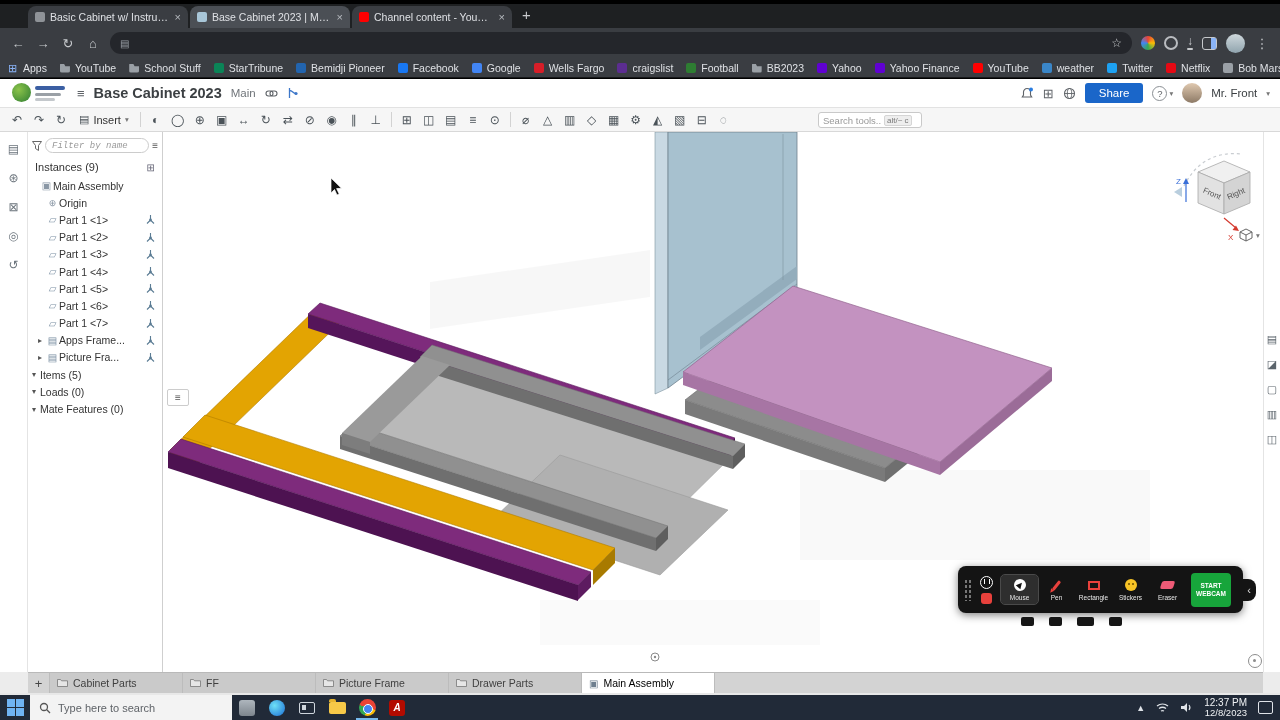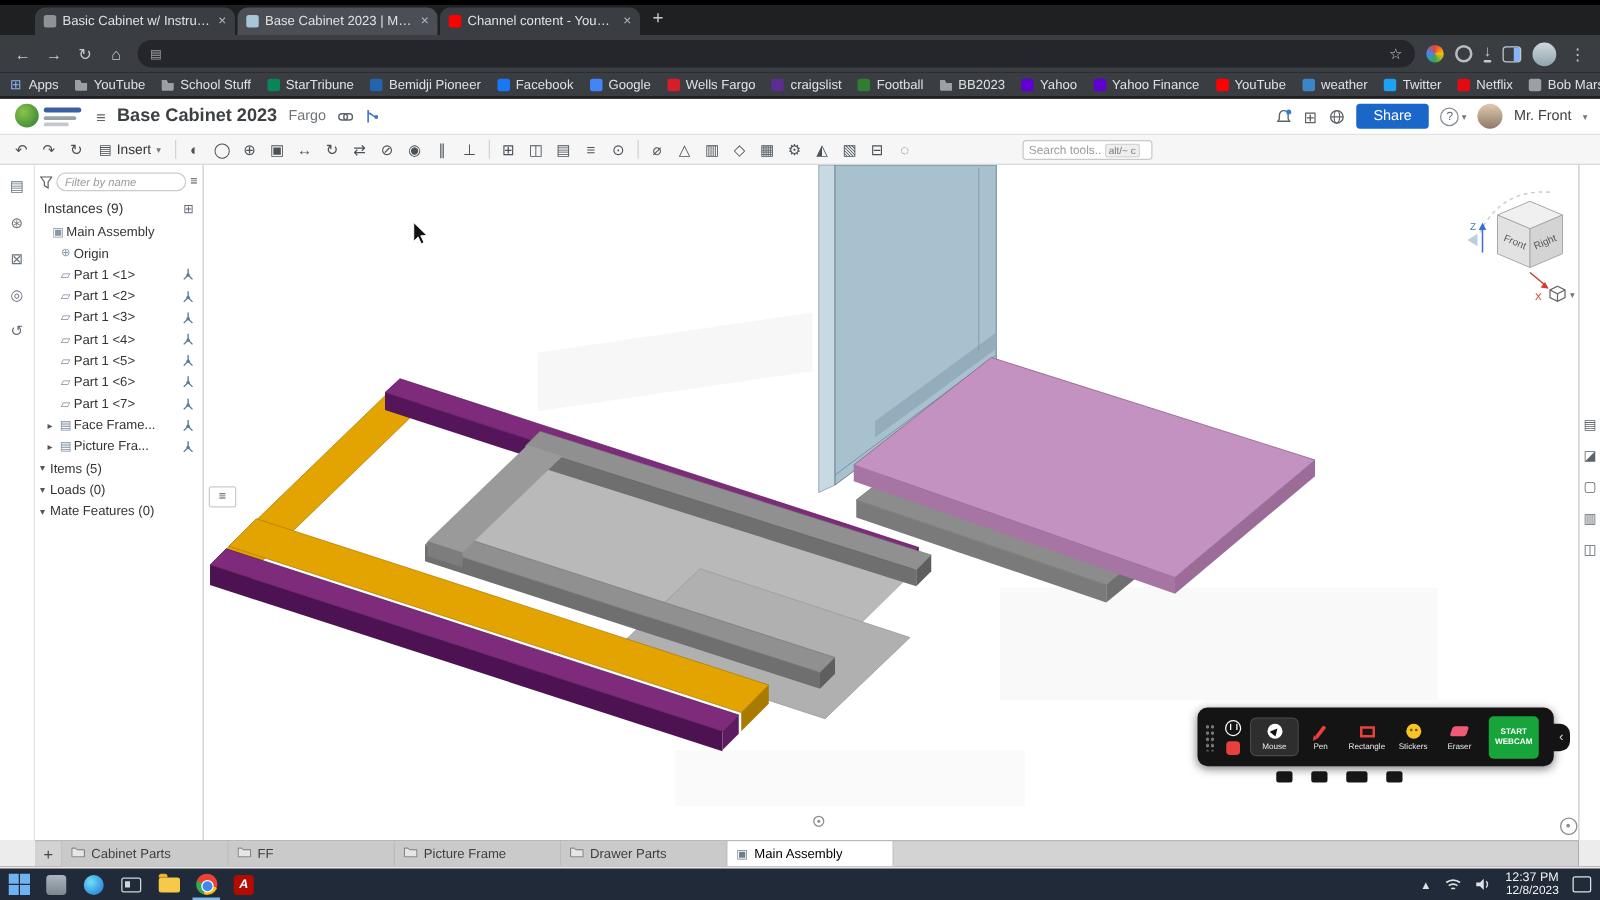--- a/index.html
+++ b/index.html
@@ -73,21 +73,21 @@
 .searchtools{position:absolute;left:818px;top:4px;width:104px;height:16px;border:1px solid #c9c9c9;border-radius:3px;background:#fff;display:flex;align-items:center;padding:0 4px;gap:3px}
 .searchtools input{border:none;outline:none;width:58px;font-size:9.5px;color:#333;font-family:inherit;background:transparent}
 .searchtools input::placeholder{color:#999;font-style:normal}
 .searchtools kbd{background:#eee;border:1px solid #d5d5d5;border-radius:2px;font-size:8px;color:#777;padding:0 2px;font-family:inherit;white-space:nowrap}
 
 
 .os-leftstrip{position:absolute;left:0;top:132px;width:28px;height:540px;background:#fff;border-right:1px solid #e4e4e4;display:flex;flex-direction:column;align-items:center;padding-top:10px;gap:15px}
 .ls-ic{color:#6a737b;font-size:12px}
 .os-side{position:absolute;left:28px;top:132px;width:135px;height:540px;background:#fff;border-right:1px solid #cfcfcf;overflow:hidden}
 .filterrow{display:flex;align-items:center;gap:3px;padding:6px 4px 4px}
-.filterrow input{flex:1;min-width:0;height:15px;border:1px solid #ccc;border-radius:8px;font-size:9px;color:#555;padding:0 6px;outline:none;font-family:Liberation Sans, sans-serif}
+.filterrow input{flex:1;min-width:0;height:15px;border:1px solid #ccc;border-radius:8px;font-size:9px;color:#555;padding:0 6px;outline:none;font-family:Liberation Mono, monospace}
 .filterrow input::placeholder{color:#9a9a9a;font-style:italic}
 .lic{font-size:10px;color:#555}
 .inst-h{display:flex;align-items:center;font-size:11px;color:#333;padding:4px 7px;justify-content:space-between}
 .iic{color:#667;font-size:10px}
 .trow{display:flex;align-items:center;height:17.2px;font-size:10.5px;color:#333;padding-left:4px}
 .trow[data-depth="1"]{padding-left:10px}
 .arrow{width:8px;font-size:8px;color:#555;flex:none}
 .ticon{width:13px;flex:none;font-size:10px;color:#7b8fa3;text-align:center}
 .trow[data-kind="assembly"] .ticon::before{content:"▣";color:#8a97a5}
 .trow[data-kind="origin"] .ticon::before{content:"⊕";color:#8a97a5;font-size:9px}
@@ -313,21 +313,21 @@
 
   <div class="os-header">
     <span class="logo">
         <i class="l1"></i>
         <i class="l2"></i>
         <i class="l3"></i>
         <i class="l4"></i>
       </span>
     <span class="ham">≡</span>
     <span class="ttl">Base Cabinet 2023</span>
-    <span class="ws">Fargo</span>
+    <span class="ws">Main</span>
     <span class="hic">
       <svg width="13" height="13">
           <rect x="1" y="4" width="7" height="5" rx="2.5" fill="none" stroke="#5f6368" stroke-width="1.1"></rect>
           <rect x="5" y="4" width="7" height="5" rx="2.5" fill="none" stroke="#5f6368" stroke-width="1.1"></rect>
         </svg>
     </span>
     <span class="hic">
       <svg width="11" height="12">
           <path d="M2.5 1 v10 M2.5 3.5 c3.5 0 3 3 6.5 3" stroke="#3d77c9" fill="none" stroke-width="1.3"></path>
           <circle cx="9" cy="6.5" r="1.6" fill="#3d77c9"></circle>
@@ -568,21 +568,21 @@
             <svg width="11" height="11">
               <path d="M5.5 1 V6 M2 9.5 L5.5 6 L9 9.5" stroke="#5b7c94" fill="none" stroke-width="1.1"></path>
               <circle cx="5.5" cy="6" r="1.4" fill="#5b7c94"></circle>
             </svg>
           </span>
         </div>
 
         <div class="trow" data-depth="1" data-kind="group" data-mate="true" title="Face Frame...">
           <span class="arrow">▸</span>
           <span class="ticon"></span>
-          <span class="tlabel">Face Frame...</span>
+          <span class="tlabel">Apps Frame...</span>
           <span class="mateicon">
             <svg width="11" height="11">
               <path d="M5.5 1 V6 M2 9.5 L5.5 6 L9 9.5" stroke="#5b7c94" fill="none" stroke-width="1.1"></path>
               <circle cx="5.5" cy="6" r="1.4" fill="#5b7c94"></circle>
             </svg>
           </span>
         </div>
 
         <div class="trow" data-depth="1" data-kind="group" data-mate="true" title="Picture Fra...">
           <span class="arrow">▸</span>
@@ -863,20 +863,27 @@
     <span class="dk"></span>
   </div>
 
   <div class="taskbar">
     <span class="startbtn">
         <i></i>
         <i></i>
         <i></i>
         <i></i>
       </span>
+    <div class="tsearch">
+      <svg width="12" height="12">
+          <circle cx="5" cy="5" r="3.5" fill="none" stroke="#555" stroke-width="1.3"></circle>
+          <line x1="7.8" y1="7.8" x2="11" y2="11" stroke="#555" stroke-width="1.3"></line>
+        </svg>
+      <span>Type here to search</span>
+    </div>
     <span class="tapp">
         <i class="i-gray"></i>
       </span>
     <span class="tapp">
         <i class="i-edge"></i>
       </span>
     <span class="tapp">
         <i class="i-tv"></i>
       </span>
     <span class="tapp">

